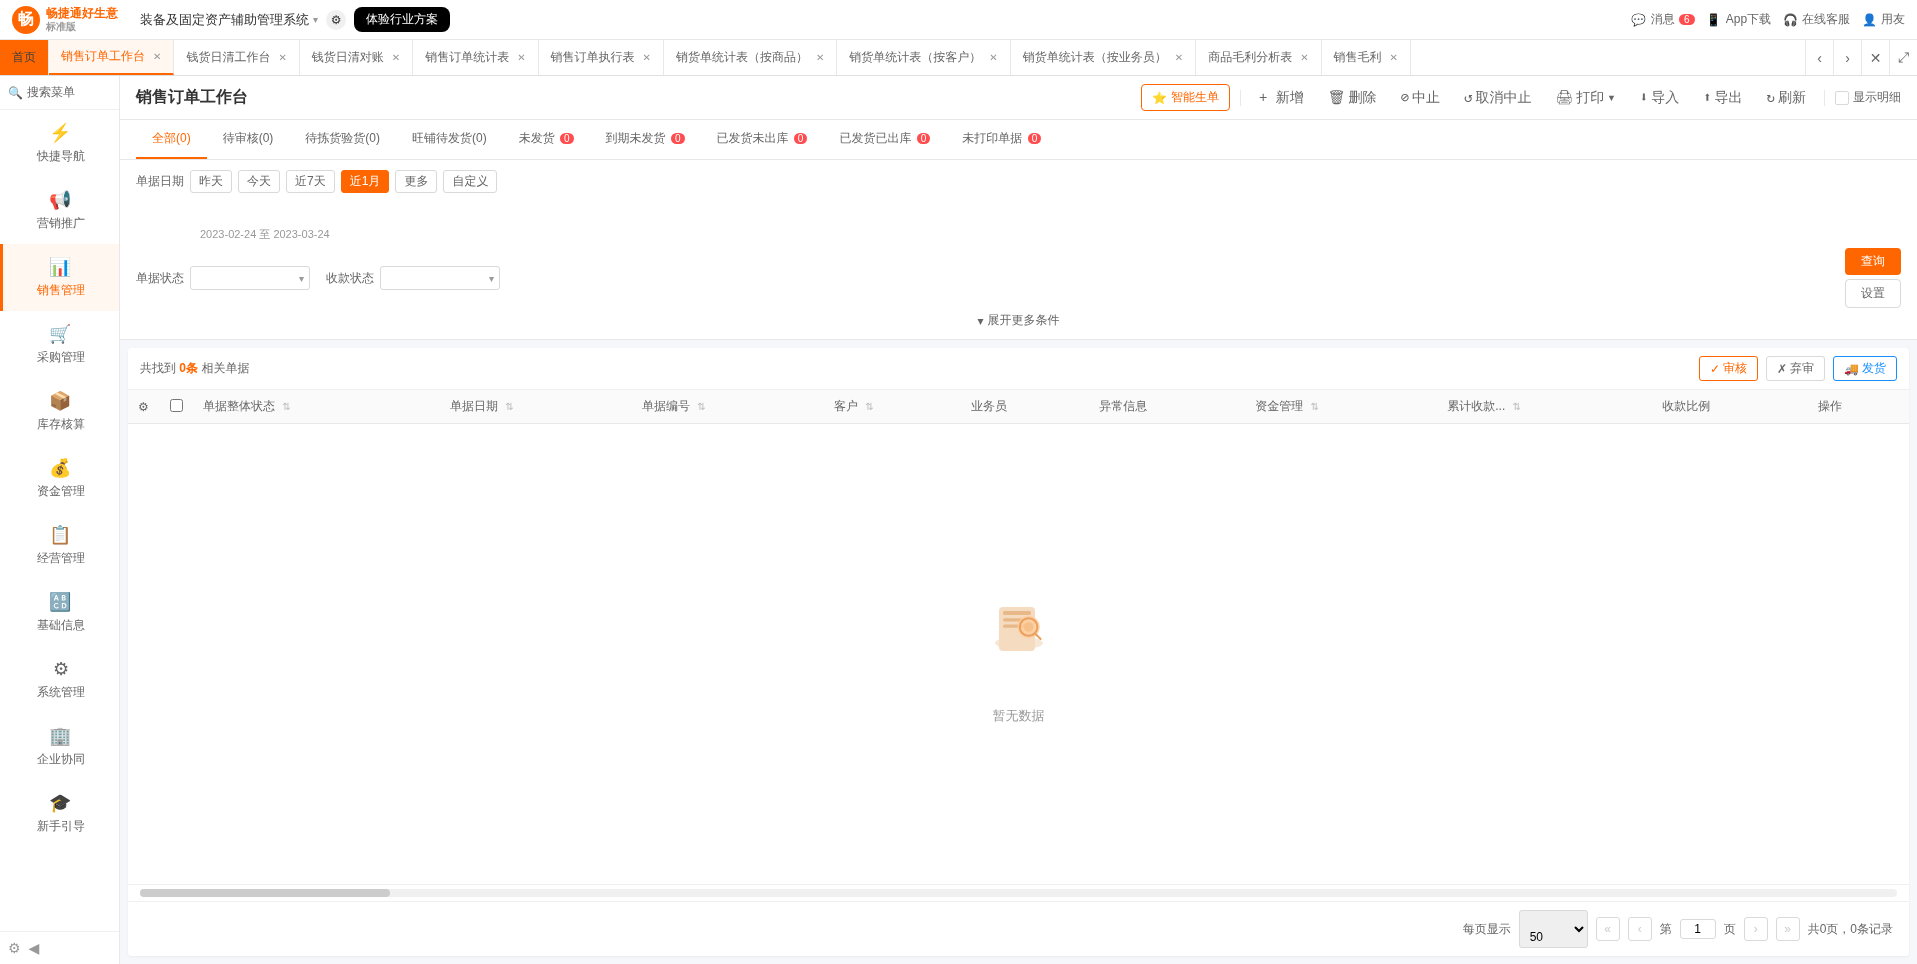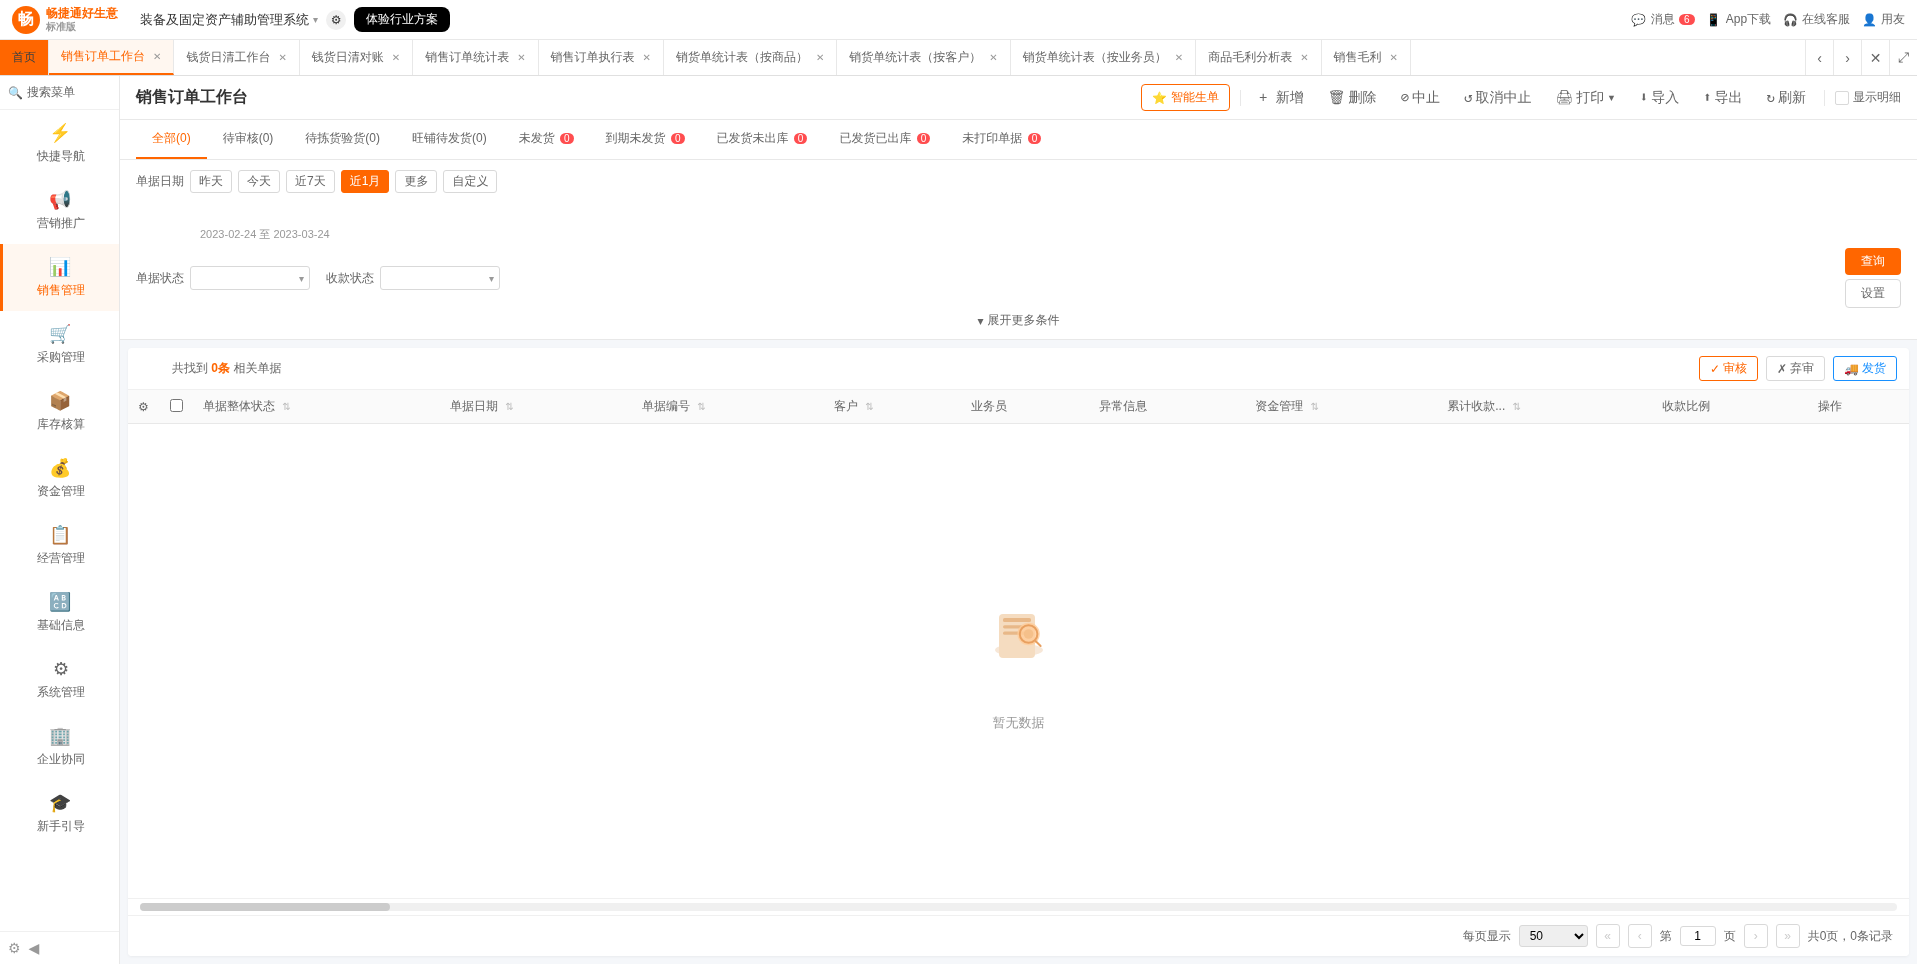--- a/index.html
+++ b/index.html
@@ -74,41 +74,41 @@
     .date-btn.active { background: #ff6600; color: white; border-color: #ff6600; }
     .date-range { font-size: 11px; color: #999; margin-top: 2px; display: block; }
     .filter-select { padding: 4px 24px 4px 8px; border: 1px solid #d9d9d9; border-radius: 3px; font-size: 12px; color: #333; background: #fff; appearance: none; min-width: 120px; cursor: pointer; }
     .select-wrapper { position: relative; display: inline-block; }
     .select-arrow { position: absolute; right: 6px; top: 50%; transform: translateY(-50%); color: #999; font-size: 10px; pointer-events: none; }
     .expand-more { display: flex; align-items: center; gap: 4px; color: #666; cursor: pointer; font-size: 12px; justify-content: center; margin-top: 4px; }
 
     
     .table-area { flex: 1; overflow: auto; padding: 0; background: #fff; margin: 8px; border-radius: 4px; box-shadow: 0 1px 3px rgba(0,0,0,0.05); display: flex; flex-direction: column; }
     .table-toolbar { display: flex; align-items: center; justify-content: space-between; padding: 8px 12px; border-bottom: 1px solid #f0f0f0; }
-    .table-count { font-size: 12px; color: #666; margin-left: 32px; }
+    .table-count { font-size: 12px; color: #666; }
     .table-count .highlight { color: #ff6600; font-weight: 600; }
     .table-toolbar-right { display: flex; align-items: center; gap: 8px; }
     .btn-table-action { padding: 3px 10px; border: 1px solid #d9d9d9; border-radius: 3px; cursor: pointer; font-size: 12px; color: #666; background: #fff; display: flex; align-items: center; gap: 3px; }
     .btn-table-action.orange { border-color: #ff6600; color: #ff6600; }
     .btn-table-action.blue { border-color: #1890ff; color: #1890ff; }
     
     .data-table { width: 100%; border-collapse: collapse; font-size: 12px; }
     .data-table th { background: #fafafa; padding: 8px 10px; text-align: left; border-bottom: 1px solid #e8e8e8; color: #666; font-weight: 500; white-space: nowrap; }
     .data-table th .sort-icon { color: #bbb; margin-left: 4px; font-size: 10px; }
     .col-checkbox { width: 32px; text-align: center; }
     .col-settings-icon { width: 32px; text-align: center; cursor: pointer; }
     
     
     .empty-state { display: flex; flex-direction: column; align-items: center; justify-content: center; flex: 1; padding: 60px 0; gap: 32px; }
     .empty-icon { width: 80px; height: 80px; margin-bottom: 12px; }
     .empty-text { color: #999; font-size: 13px; }
 
     
     .pagination-bar { display: flex; align-items: center; justify-content: flex-end; padding: 8px 16px; border-top: 1px solid #f0f0f0; gap: 8px; font-size: 12px; color: #666; background: #fff; }
-    .page-size-select { padding: 2px 20px 2px 6px; border: 1px solid #d9d9d9; border-radius: 3px; font-size: 12px; }
+    .page-size-select { padding: 18px 20px 2px 6px; border: 1px solid #d9d9d9; border-radius: 3px; font-size: 12px; }
     .page-nav-btn { width: 24px; height: 24px; border: 1px solid #d9d9d9; border-radius: 3px; display: flex; align-items: center; justify-content: center; cursor: pointer; background: #fff; color: #666; font-size: 12px; }
     .page-nav-btn.disabled { cursor: not-allowed; color: #ccc; }
     .page-input { width: 36px; border: 1px solid #d9d9d9; border-radius: 3px; text-align: center; padding: 2px; font-size: 12px; }
 
     
     ::-webkit-scrollbar { width: 6px; height: 6px; }
     ::-webkit-scrollbar-track { background: #f1f1f1; }
     ::-webkit-scrollbar-thumb { background: #ccc; border-radius: 3px; }
     .scroll-track { height: 8px; background: #f0f0f0; border-radius: 4px; position: relative; }
     .scroll-thumb { height: 8px; background: #ccc; border-radius: 4px; width: 300px; position: absolute; left: 0; cursor: pointer; }

